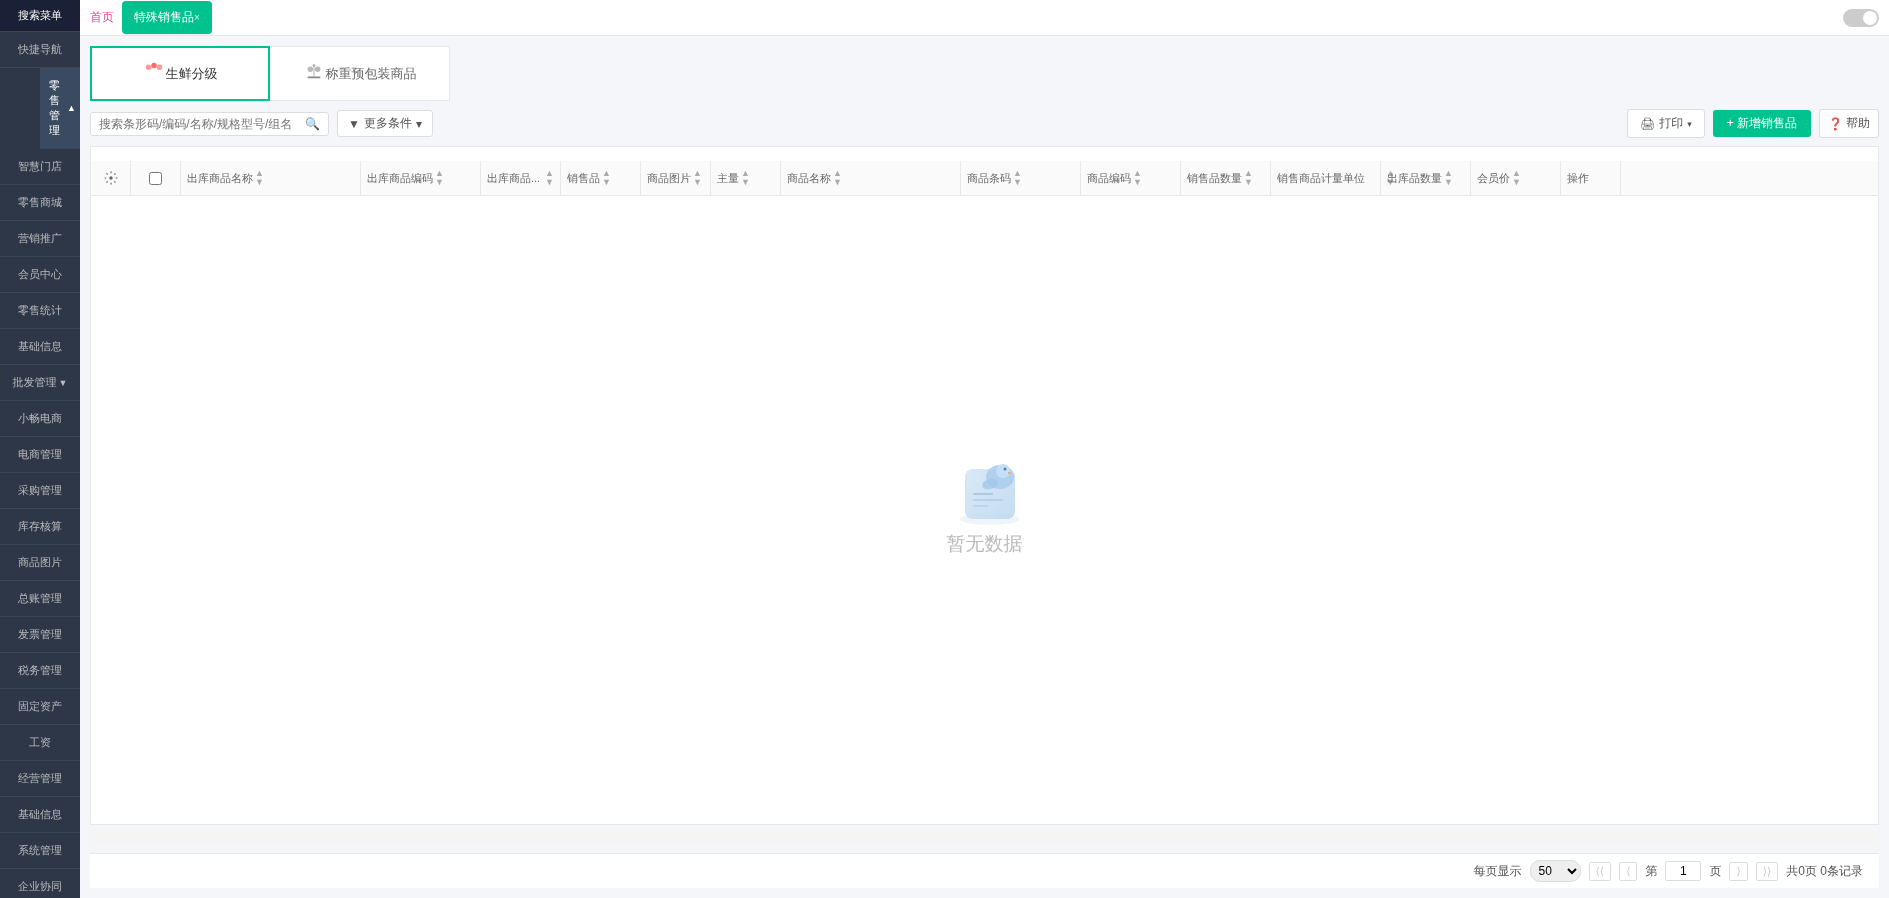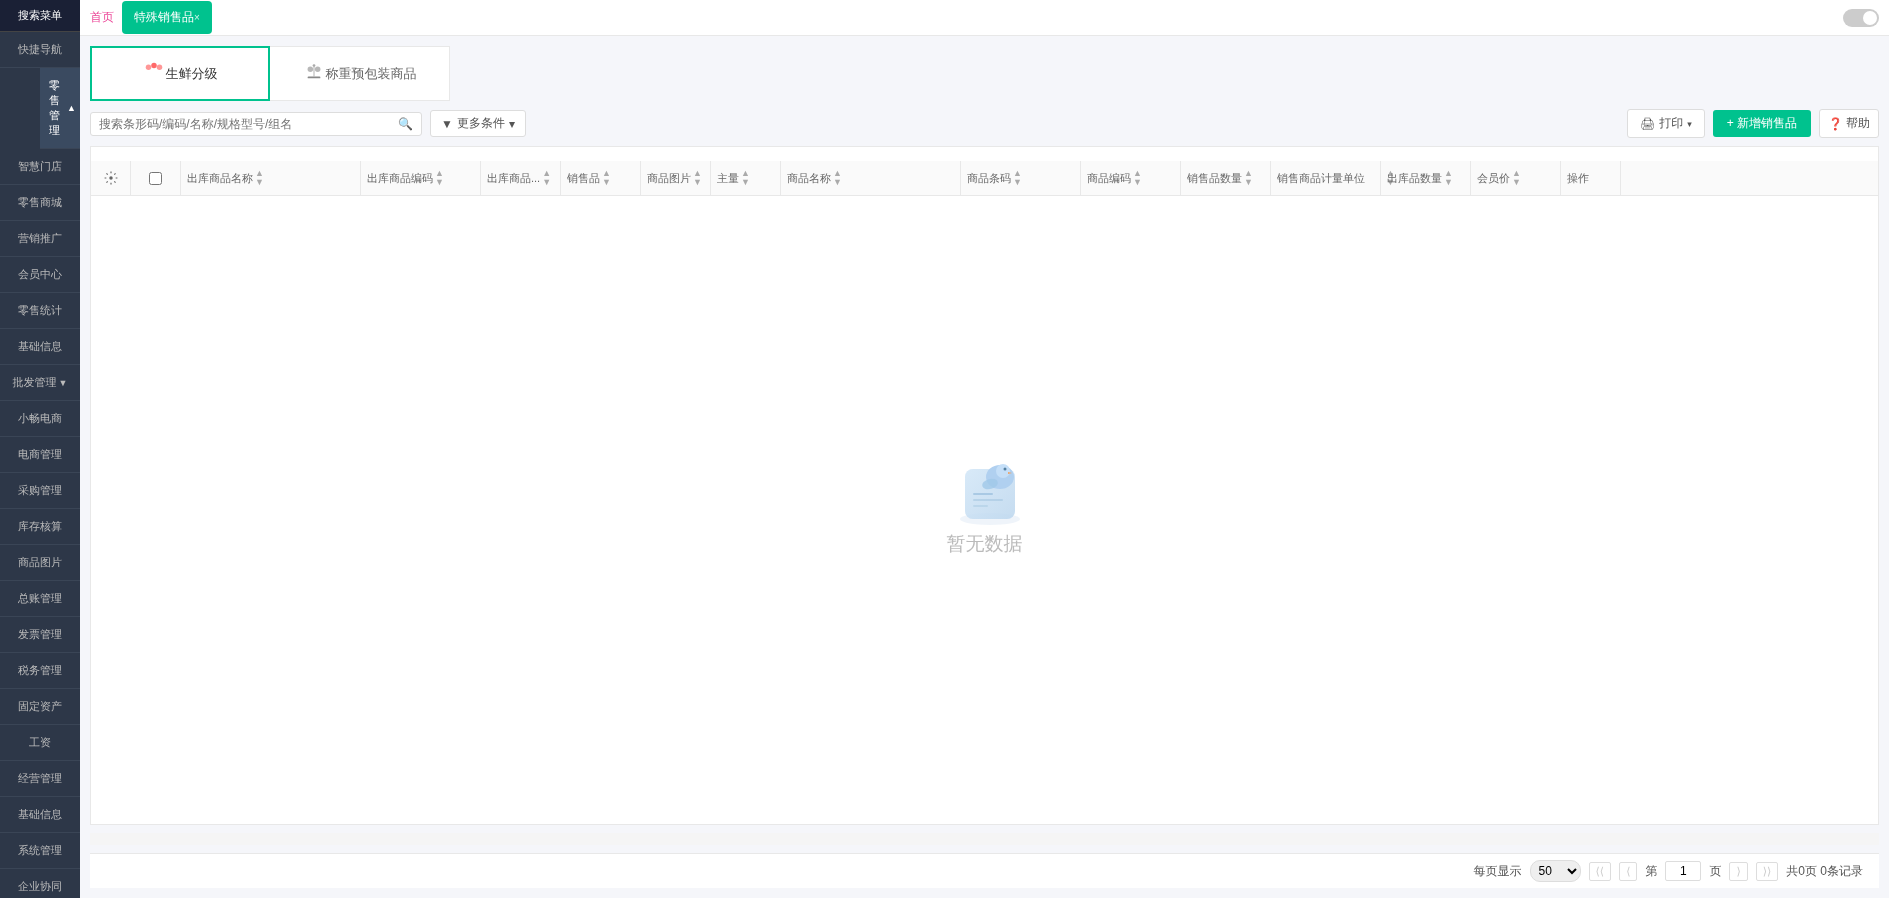--- a/index.html
+++ b/index.html
@@ -164,21 +164,21 @@
       flex-shrink: 0;
     }
     .search-box {
       display: flex;
       align-items: center;
       border: 1px solid #ddd;
       background: #fff;
       padding: 4px 8px;
       border-radius: 3px;
       gap: 4px;
-      width: 332px;
+      width: 239px;
     }
     .search-box input {
       border: none;
       outline: none;
       font-size: 12px;
       flex: 1;
       color: #999;
     }
     .search-icon { color: #999; font-size: 12px; cursor: pointer; }
     .filter-btn {
@@ -262,21 +262,21 @@
       display: flex;
       align-items: center;
       gap: 2px;
       flex-shrink: 0;
     }
     .th.checkbox-col { width: 50px; justify-content: center; }
     .th-sort { color: #aaa; font-size: 9px; cursor: pointer; display: flex; flex-direction: column; line-height: 1; }
     .col-settings { width: 40px; justify-content: center; }
     .col-name { width: 180px; }
     .col-code1 { width: 120px; }
-    .col-code2 { width: 80px; }
+    .col-code2 { width: 80px; justify-content: space-between; }
     .col-sales { width: 80px; }
     .col-img { width: 70px; }
     .col-weight { width: 70px; }
     .col-goodsname { width: 180px; }
     .col-barcode { width: 120px; }
     .col-goodscode { width: 100px; }
     .col-qty { width: 90px; }
     .col-unit { width: 110px; gap: 21px; }
     .col-outqty { width: 90px; }
     .col-price { width: 90px; }

